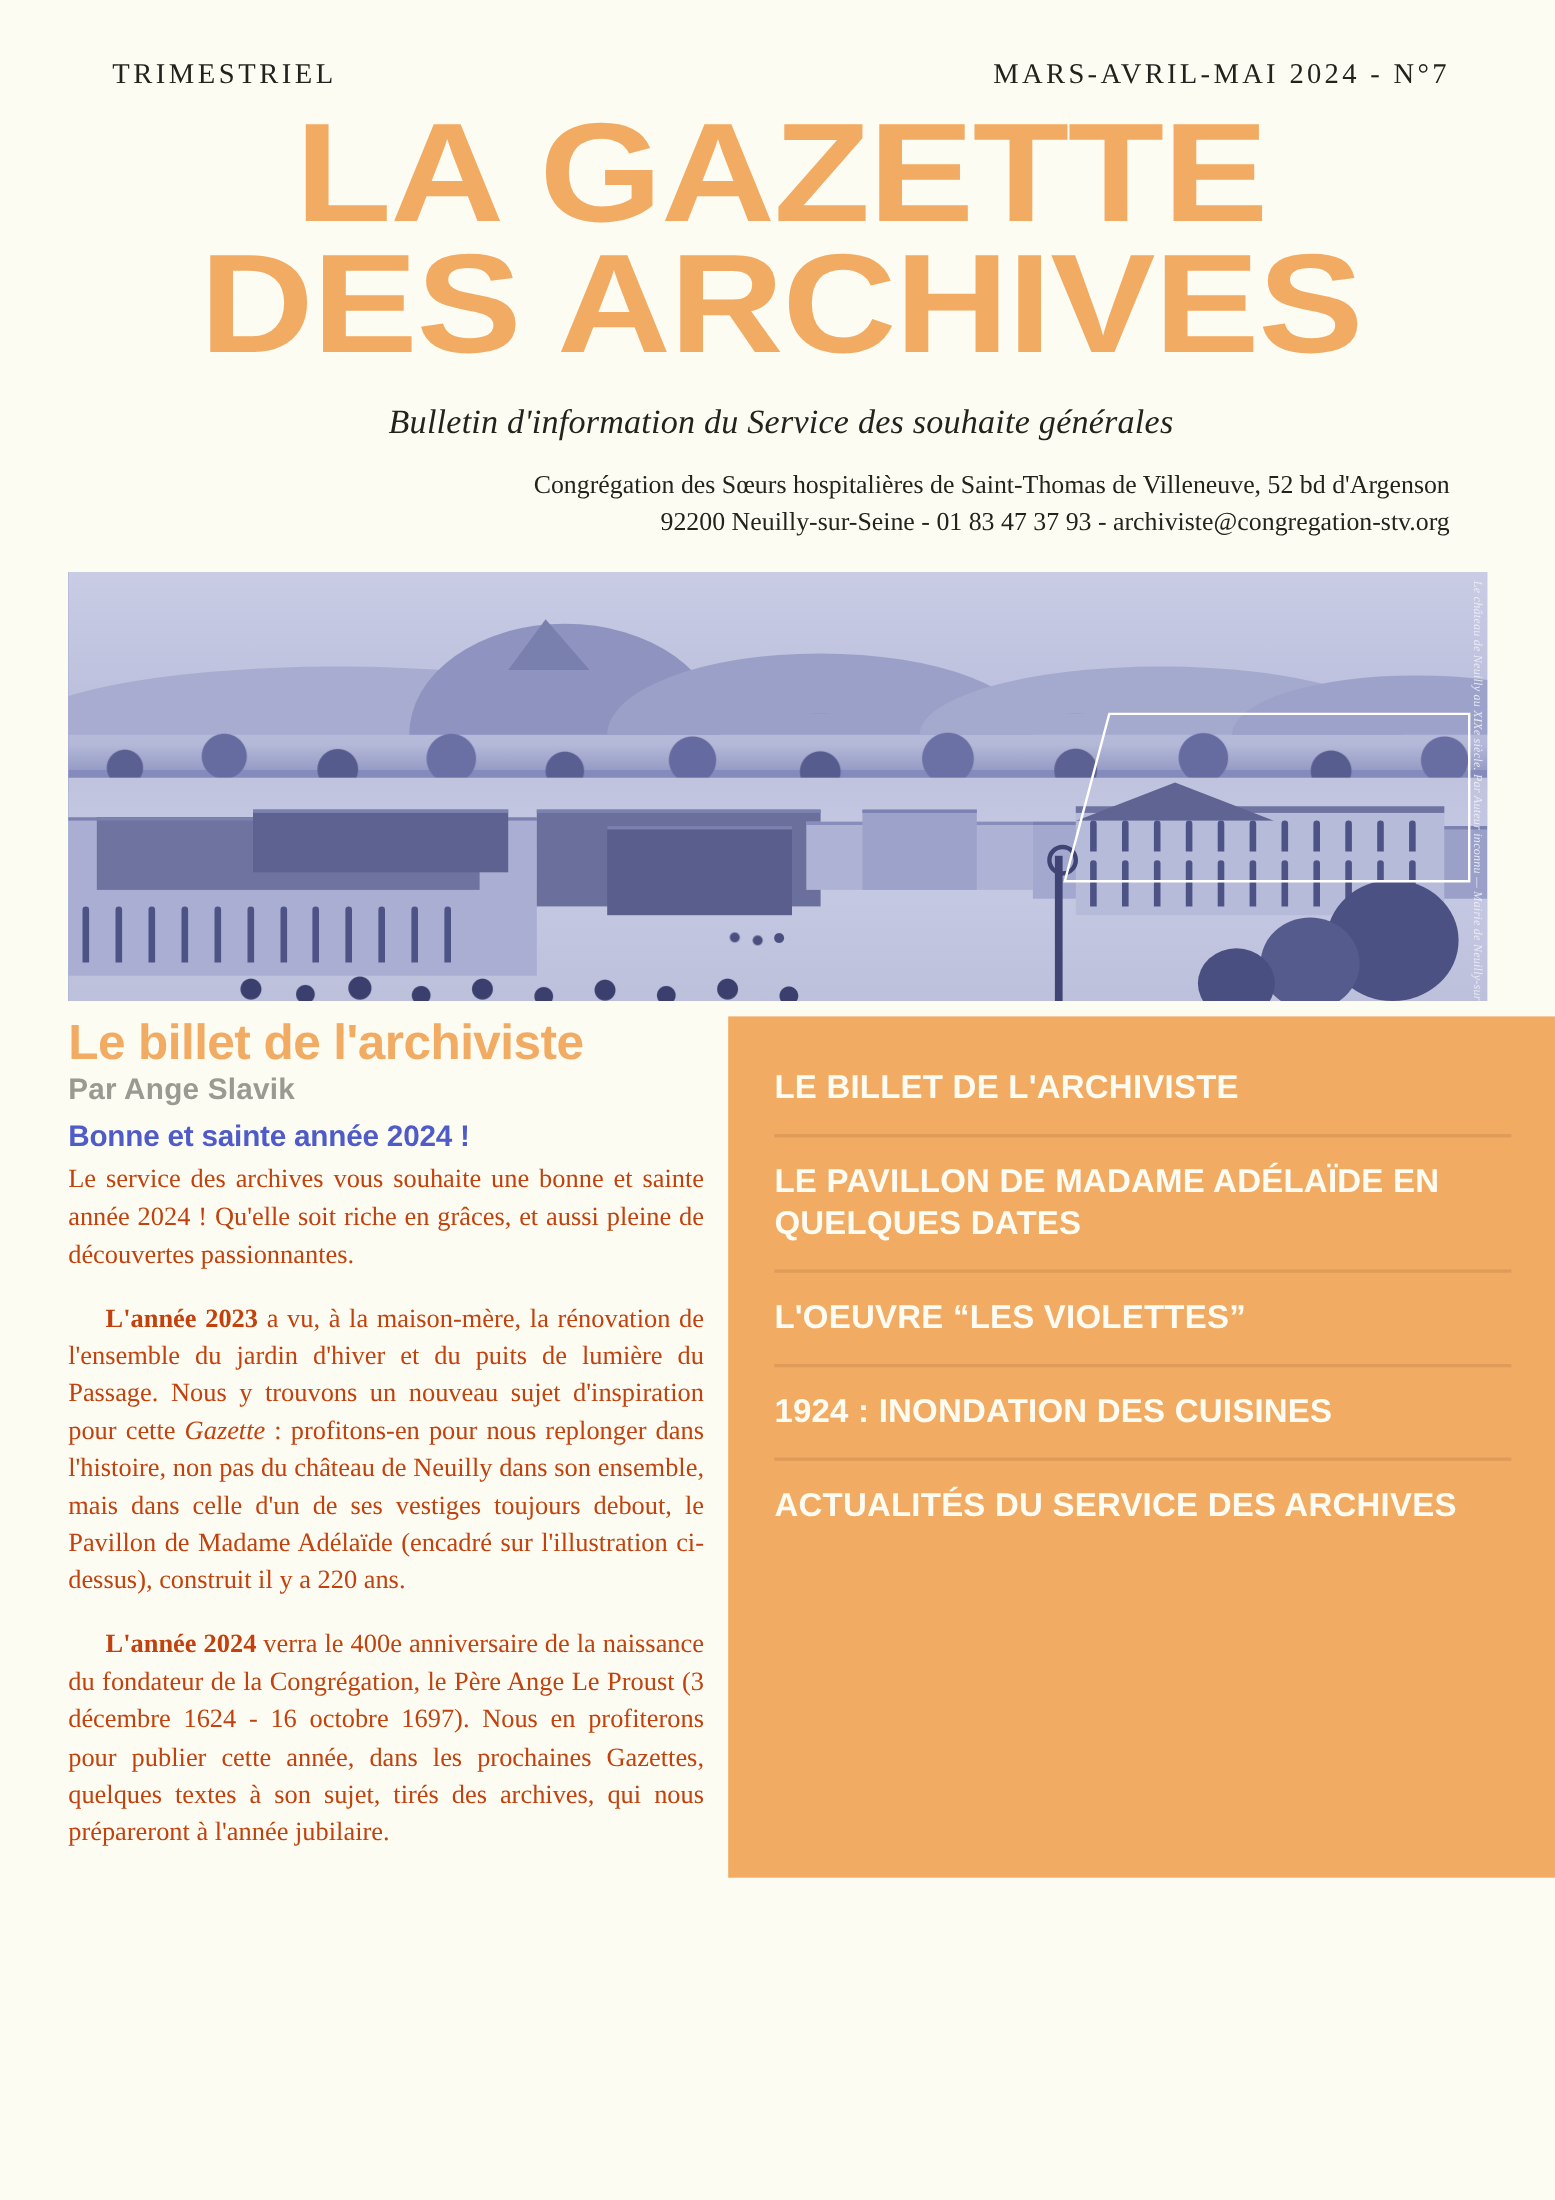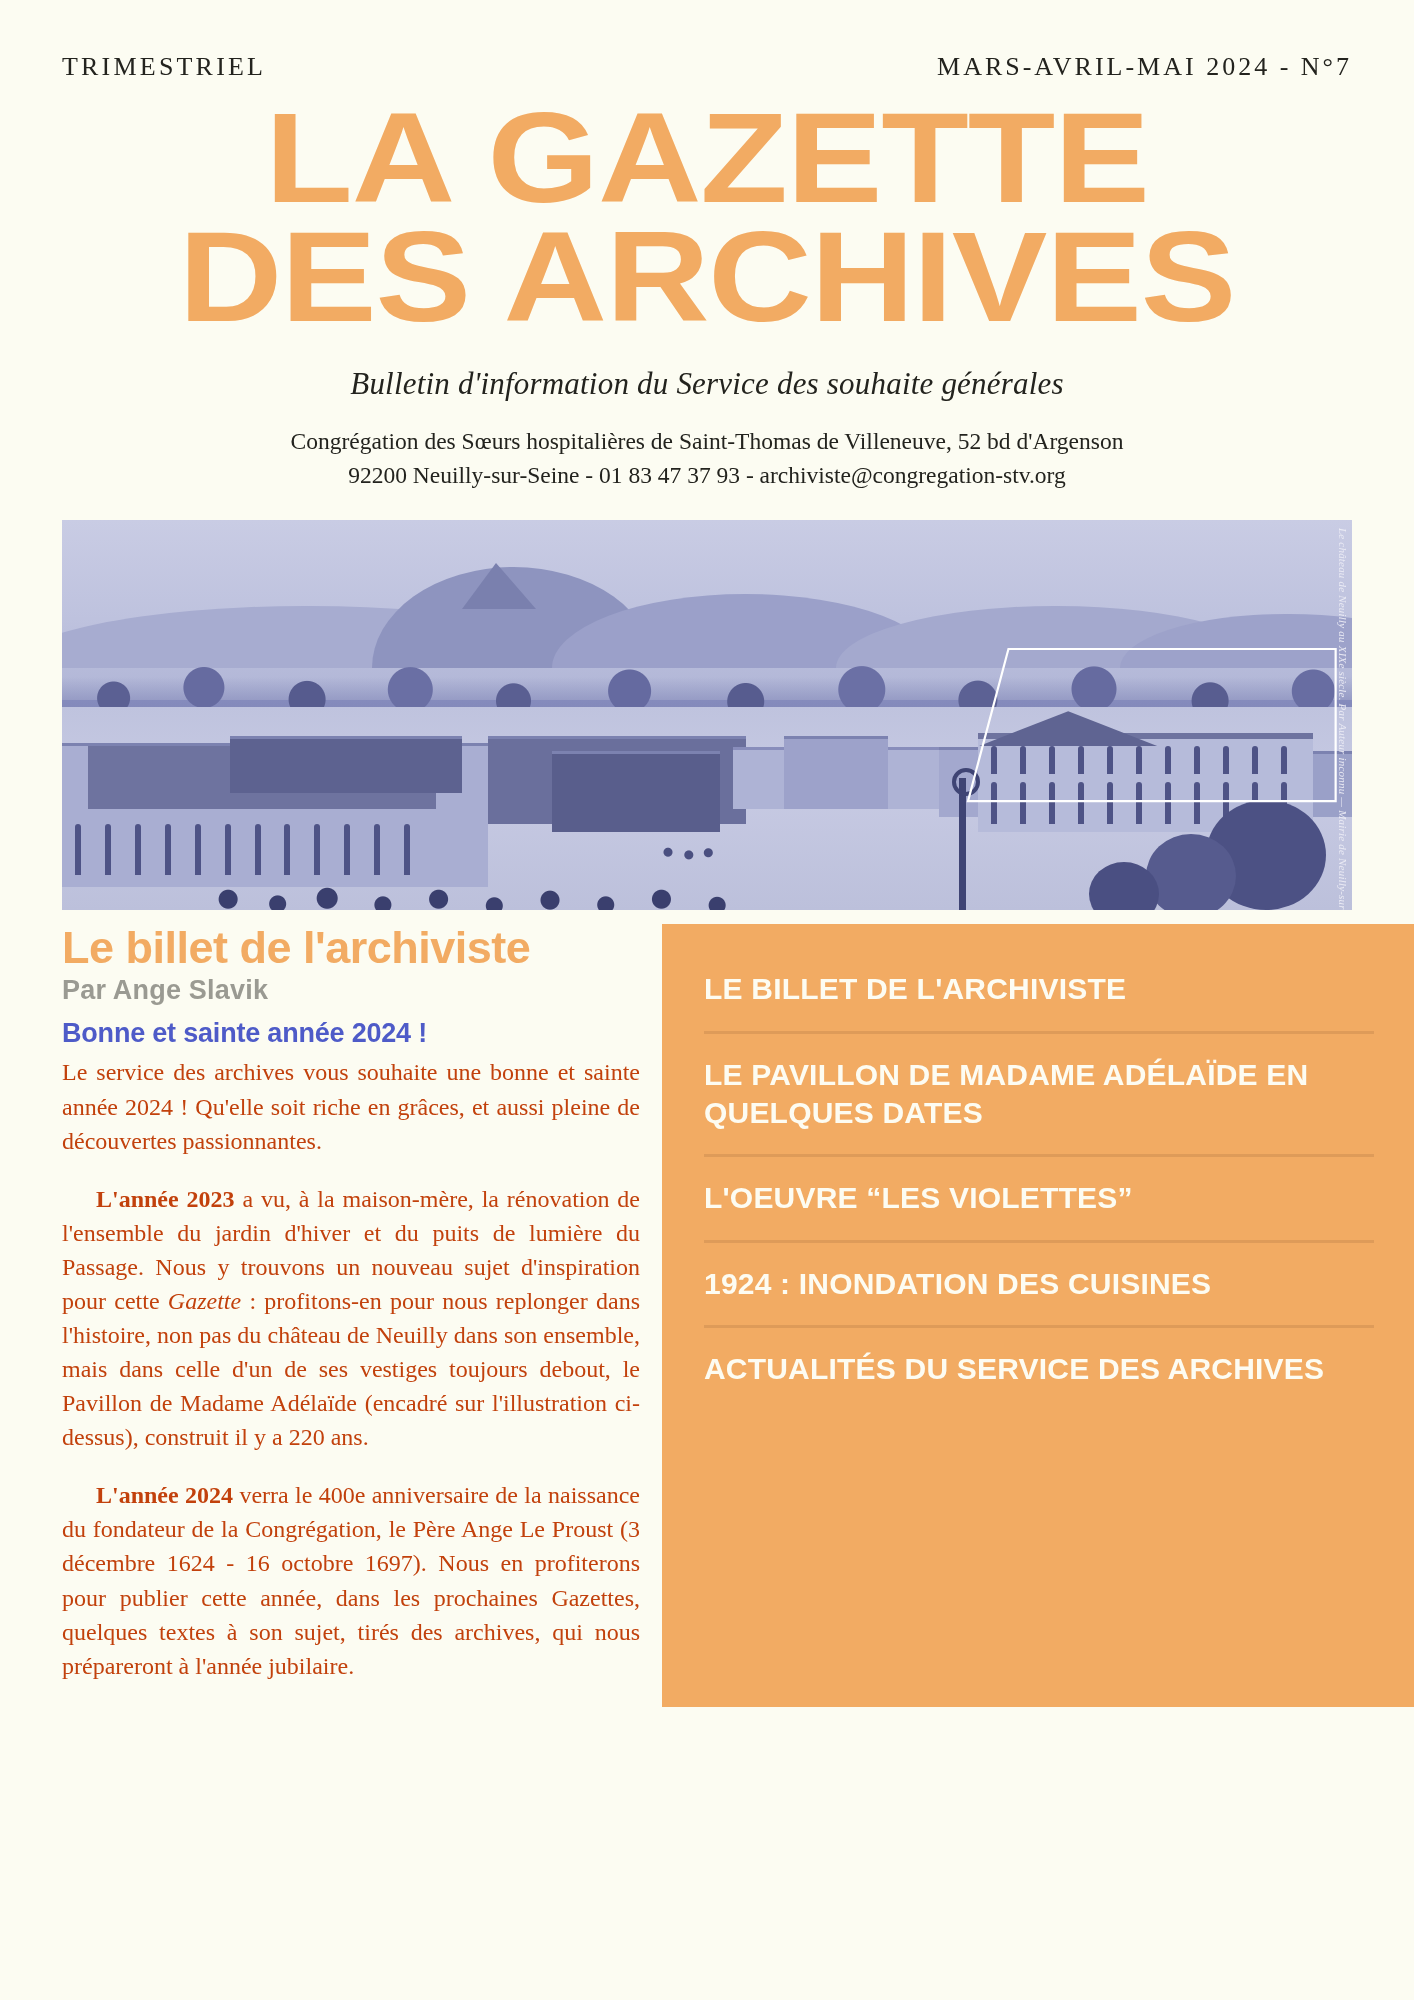--- a/index.html
+++ b/index.html
@@ -11,21 +11,22 @@
     width: 1414px;
     height: 2000px;
     position: relative;
     overflow: hidden;
     font-family: "Liberation Serif", serif;
     color: #1C1C18;
   }
 
   
   .masthead {
-    padding: 52px 62px 0 62px;
+    padding: 52px 96px 0 62px;
+    margin-left: 40px;
   }
   .mast-top {
     display: flex;
     justify-content: space-between;
     align-items: baseline;
     font-family: "Liberation Serif", serif;
     font-size: 26px;
     letter-spacing: 3.2px;
     color: #23231E;
   }
@@ -55,21 +56,21 @@
     text-align: center;
     margin-top: 30px;
     font-family: "Liberation Serif", serif;
     font-style: italic;
     font-size: 31px;
     color: #23231E;
     letter-spacing: 0.2px;
   }
 
   .mast-contact {
-    text-align: center;
+    text-align: right;
     margin-top: 22px;
     font-family: "Liberation Serif", serif;
     font-size: 23.5px;
     line-height: 1.45;
     color: #23231E;
   }
 
   
   .hero {
     position: relative;

